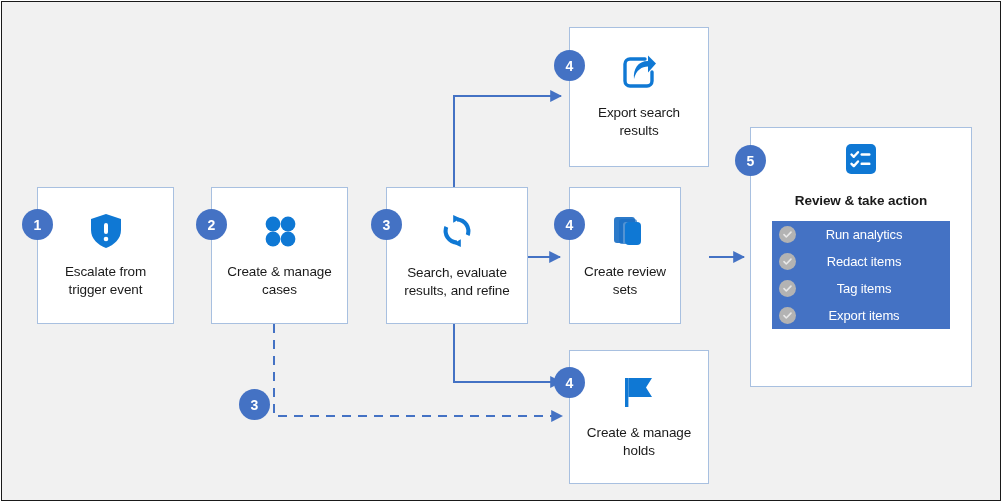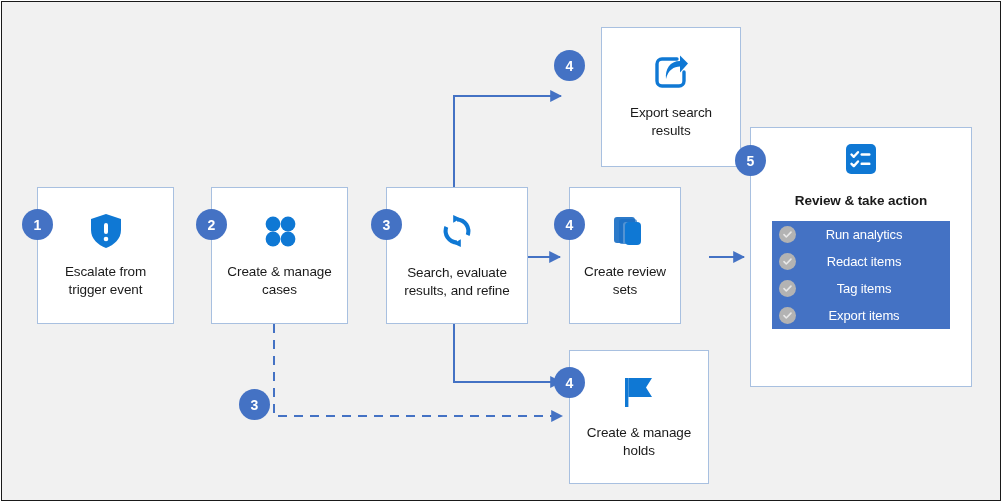--- a/index.html
+++ b/index.html
@@ -160,21 +160,21 @@
         <path d="M21.8 27.2 L14.5 31.4 L21.8 35 Z" fill="#0f78d4"></path>
       </svg>
     </div>
     <div class="label">
       <span>Search, evaluate</span><br>
       <span>results, and refine</span>
     </div>
   </div>
   <div class="badge" style="left:369px;top:207px;">3</div>
 
-  <div class="node" id="node-export-search" style="left:599px;top:25px;width:140px;height:140px;">
+  <div class="node" id="node-export-search" style="left:567px;top:25px;width:140px;height:140px;">
     <div class="icon">
       <svg width="36" height="36" viewBox="0 0 36 36" xmlns="http://www.w3.org/2000/svg">
         <path d="M24 5 H9 A5 5 0 0 0 4 10 V27 A5 5 0 0 0 9 32 H26 A5 5 0 0 0 31 27 V18" fill="none" stroke="#0f78d4" stroke-width="3.4" stroke-linecap="round"></path>
         <path d="M13 25 C15 16 21 12.5 27 12.5 L27 18.5 L35 9.5 L27 1.5 L27 7
                  C17 7 12 15 13 25 Z" fill="#0f78d4"></path>
       </svg>
     </div>
     <div class="label">
       <span>Export search</span><br>
       <span>results</span>

